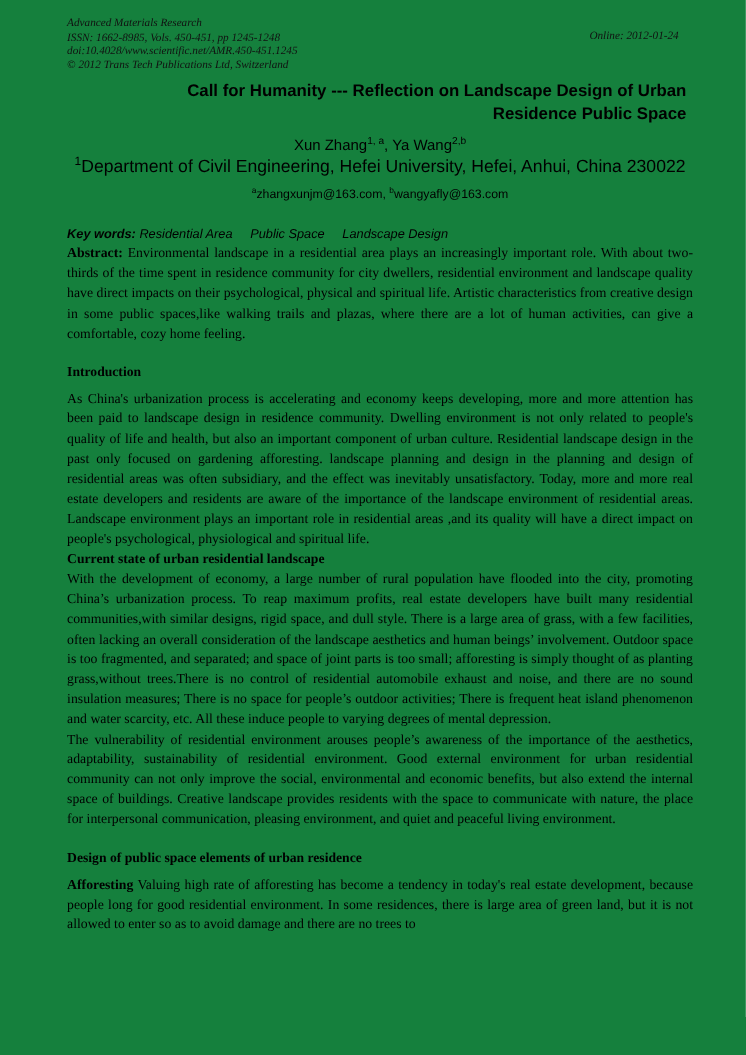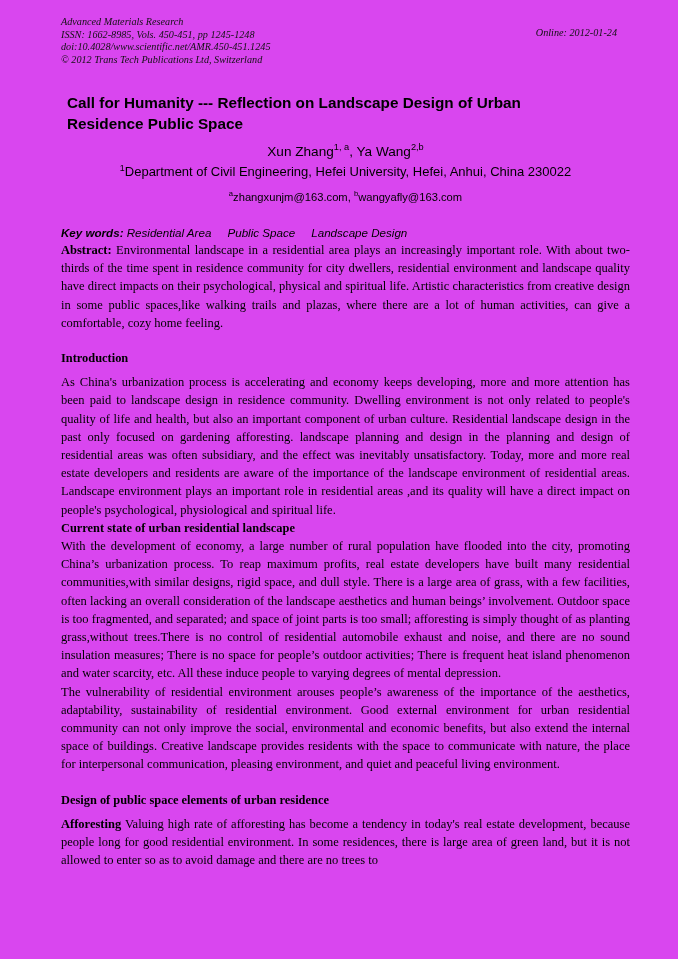--- a/index.html
+++ b/index.html
@@ -13,21 +13,21 @@
     height: 959px;
     overflow: hidden;
     font-family: "Liberation Serif", "DejaVu Serif", serif;
     color: #000000;
     -webkit-font-smoothing: antialiased;
   }
   .page {
     position: relative;
     width: 678px;
     height: 959px;
-    background: #d946ef;
+    background: #15803d;
     box-sizing: border-box;
     padding: 16px 48px 0 61px;
   }
 
   
   .masthead {
     position: relative;
     font-family: "Liberation Serif", "DejaVu Serif", serif;
     font-style: italic;
     font-size: 10.2px;
@@ -40,43 +40,43 @@
     position: absolute;
     top: 11px;
     right: 13px;
     font-style: italic;
     font-size: 10.2px;
     white-space: nowrap;
   }
 
   
   .title-block {
-    margin-top: 20px;
-    text-align: left;
+    margin-top: 0;
+    text-align: right;
     font-family: "Liberation Sans", "DejaVu Sans", sans-serif;
     font-weight: bold;
     font-size: 15.3px;
     line-height: 21px;
     padding: 0 6px;
   }
   .title-block .t-line { display: block; }
 
   
   .authors {
     margin-top: 9px;
     text-align: center;
     font-family: "Liberation Sans", "DejaVu Sans", sans-serif;
     font-size: 13.6px;
     line-height: 18px;
   }
   .affils {
     margin-top: 3px;
     text-align: center;
     font-family: "Liberation Sans", "DejaVu Sans", sans-serif;
-    font-size: 13px;
+    font-size: 16px;
     line-height: 16.5px;
   }
   .affils > div { white-space: nowrap; }
   .emails {
     margin-top: 8px;
     text-align: center;
     font-family: "Liberation Sans", "DejaVu Sans", sans-serif;
     font-size: 11.2px;
     line-height: 16.5px;
   }

